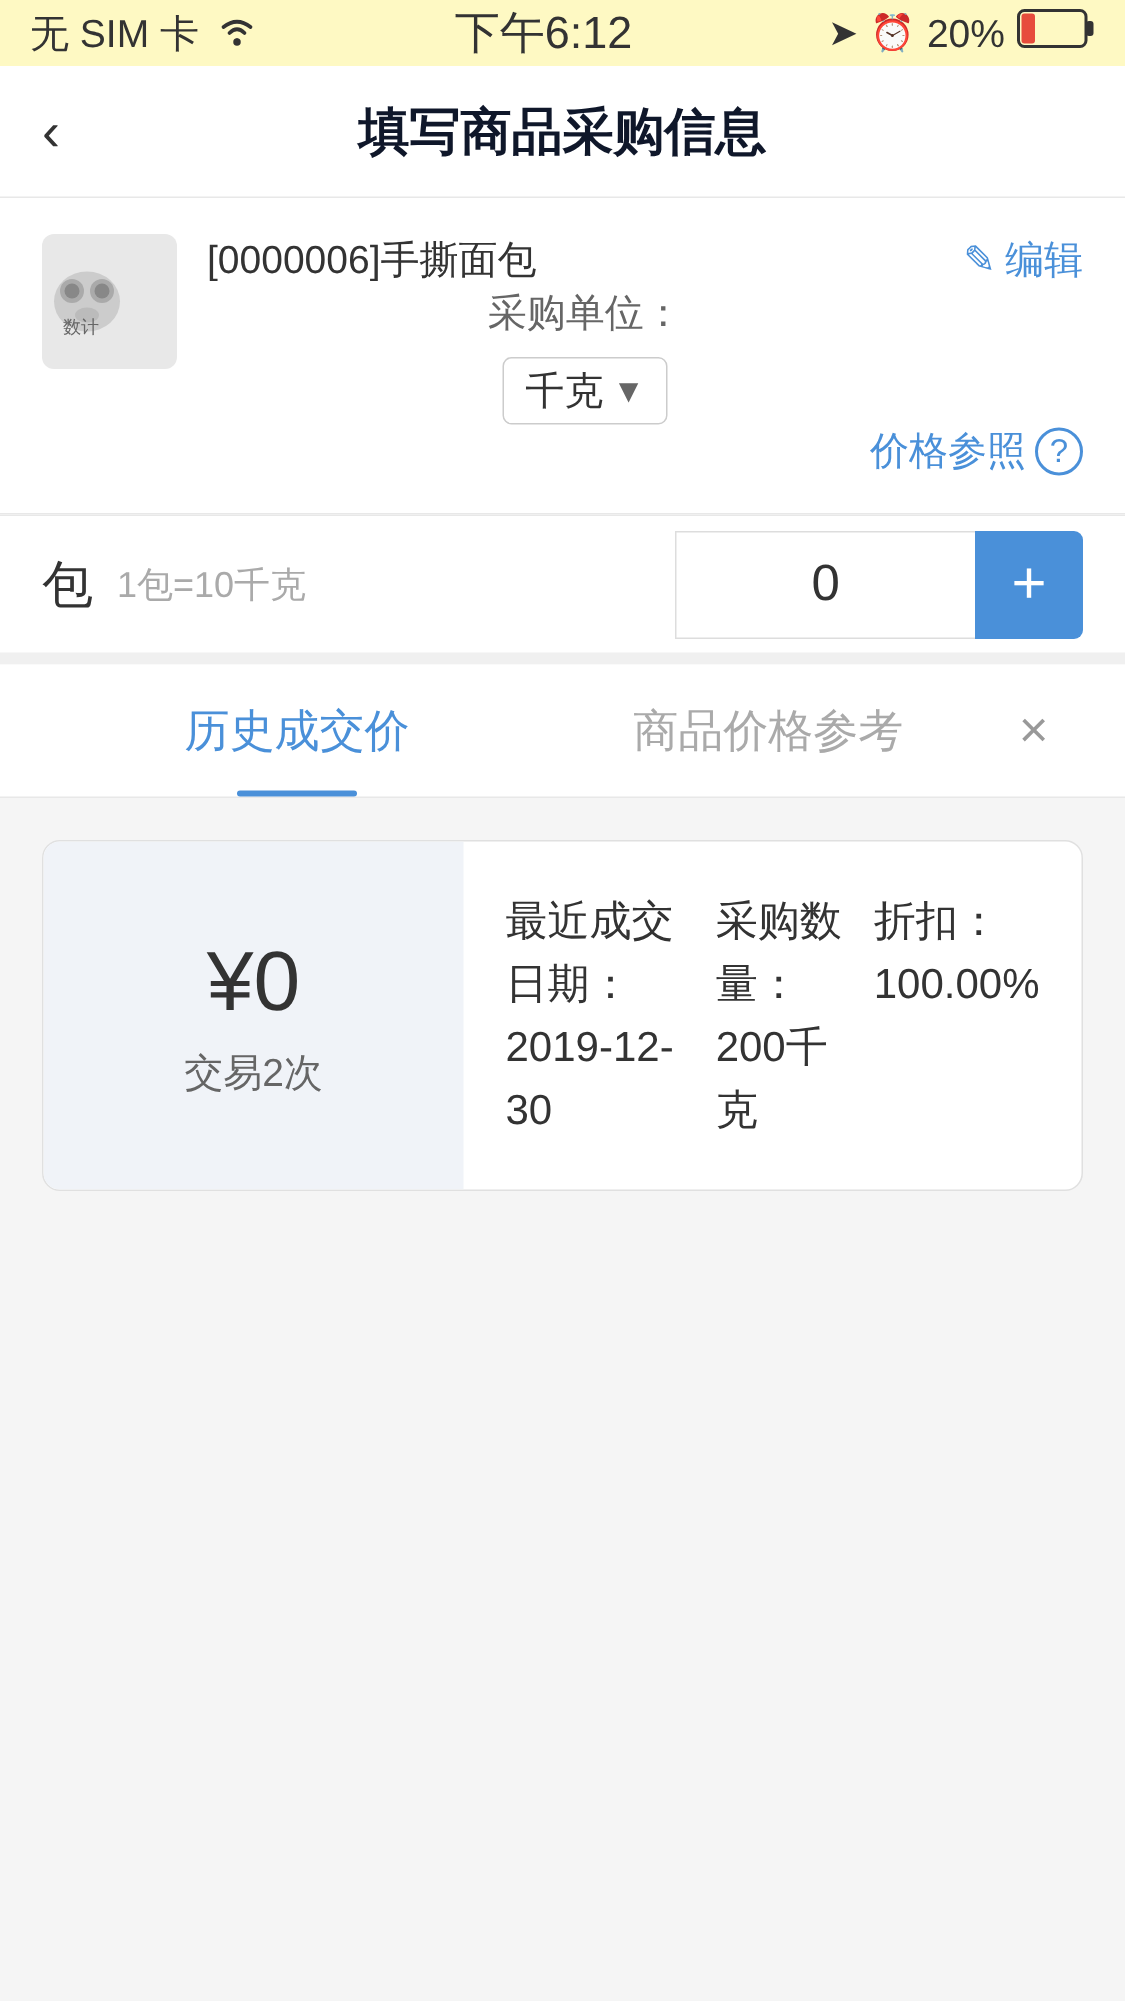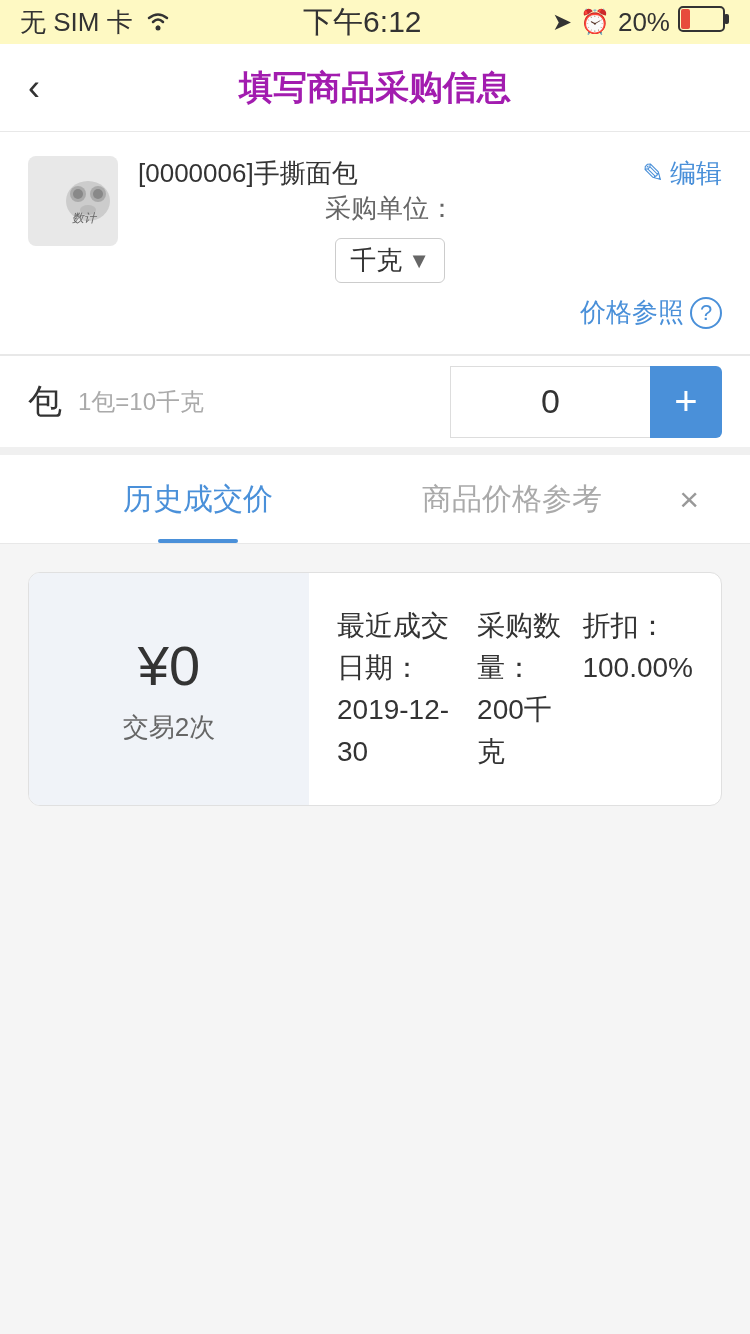--- a/index.html
+++ b/index.html
@@ -57,21 +57,21 @@
     .nav-back {
       position: absolute;
       left: 28px;
       font-size: 36px;
       color: #333;
       cursor: pointer;
     }
     .nav-title {
       font-size: 34px;
       font-weight: 600;
-      color: #a21caf;
+      color: #0f172a;
     }
 
     
     .product-card {
       background: #fff;
       padding: 24px 28px;
       margin-top: 0;
       border-bottom: 1px solid #e8e8e8;
     }
     .product-header {
@@ -85,23 +85,22 @@
       gap: 20px;
       flex: 1;
     }
     .product-logo {
       width: 90px;
       height: 90px;
       background: #e8e8e8;
       border-radius: 8px;
       display: flex;
       align-items: center;
-      justify-content: flex-end;
+      justify-content: flex-start;
       flex-shrink: 0;
-      font-style: italic;
     }
     .product-info {
       flex: 1;
     }
     .product-name {
       font-size: 26px;
       color: #333;
       font-weight: 500;
       margin-bottom: 0;
     }
@@ -139,21 +138,20 @@
       color: #4a90d9;
       font-size: 26px;
       display: flex;
       align-items: center;
       gap: 6px;
       cursor: pointer;
     }
     .product-footer {
       display: flex;
       justify-content: flex-end;
-      margin-top: 12px;
     }
 
     
     .quantity-section {
       background: #fff;
       padding: 0 28px;
       height: 100px;
       display: flex;
       align-items: center;
       justify-content: space-between;

